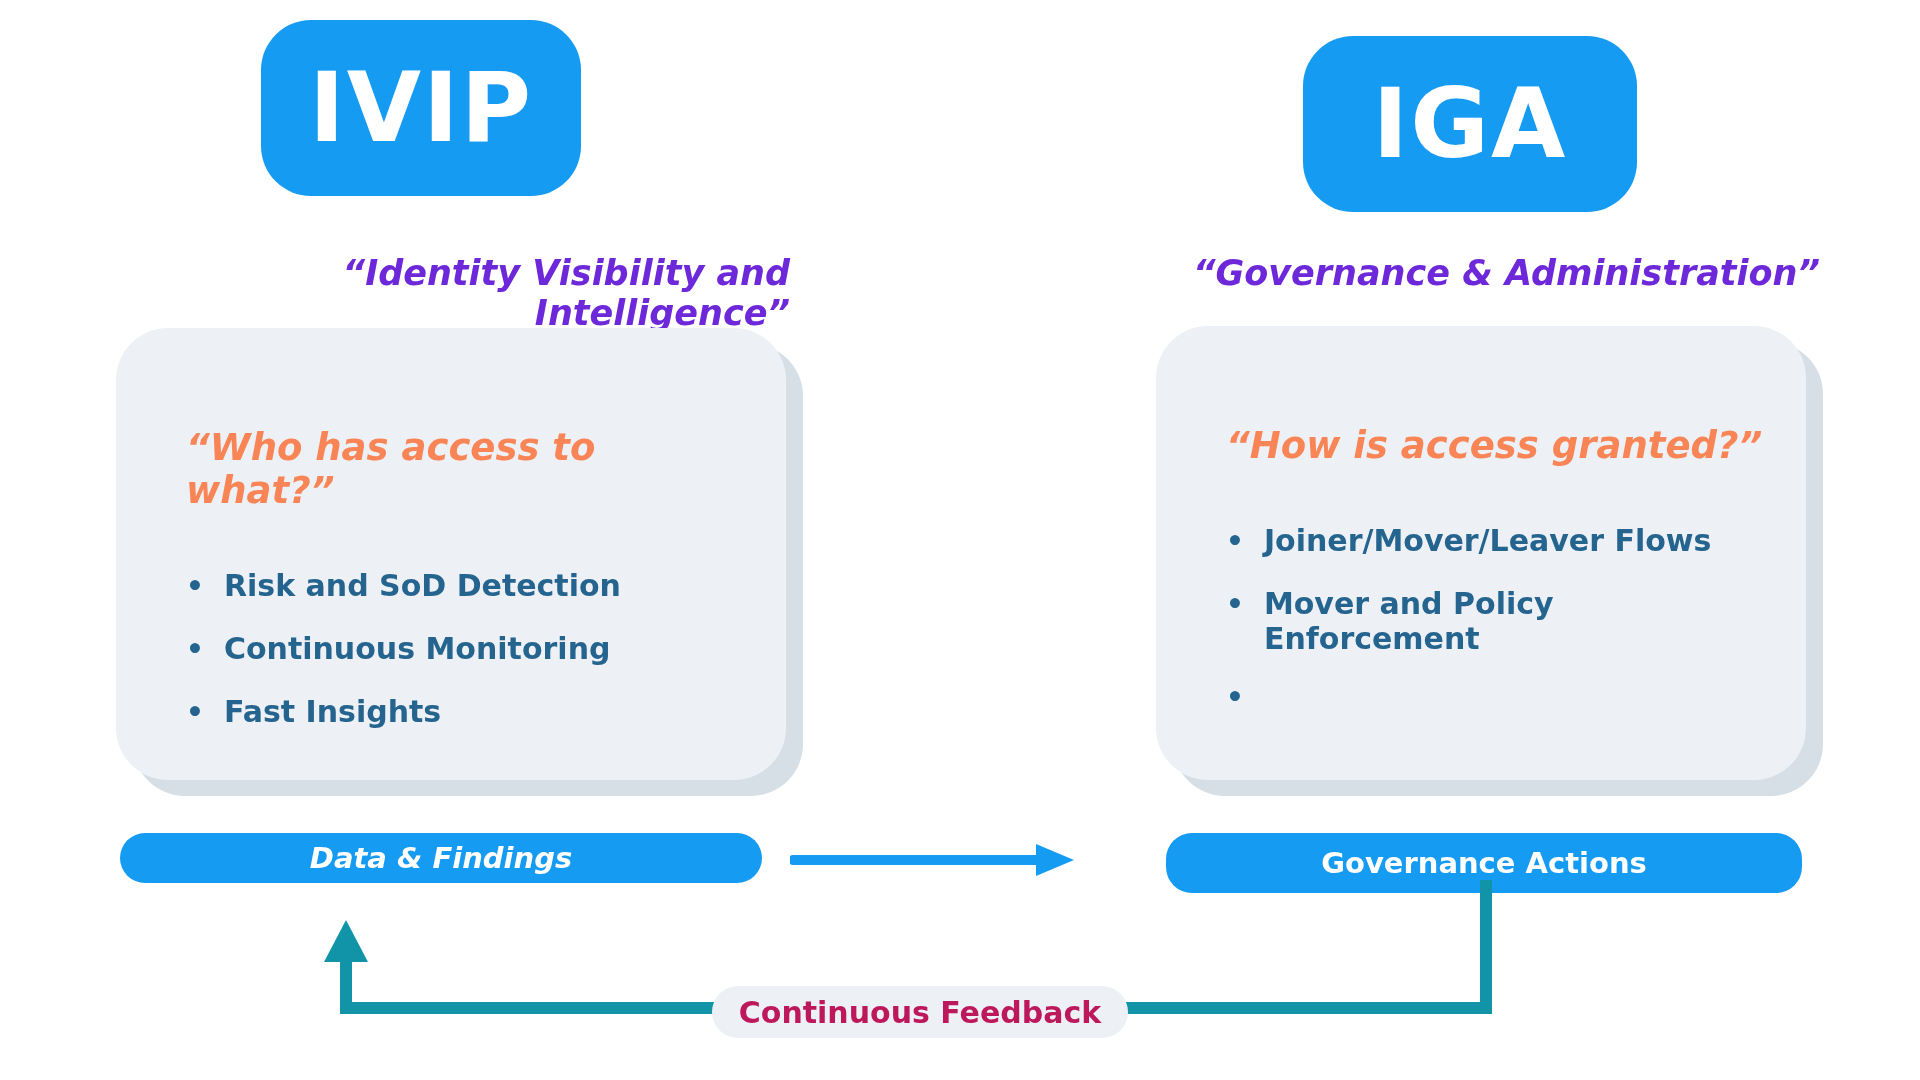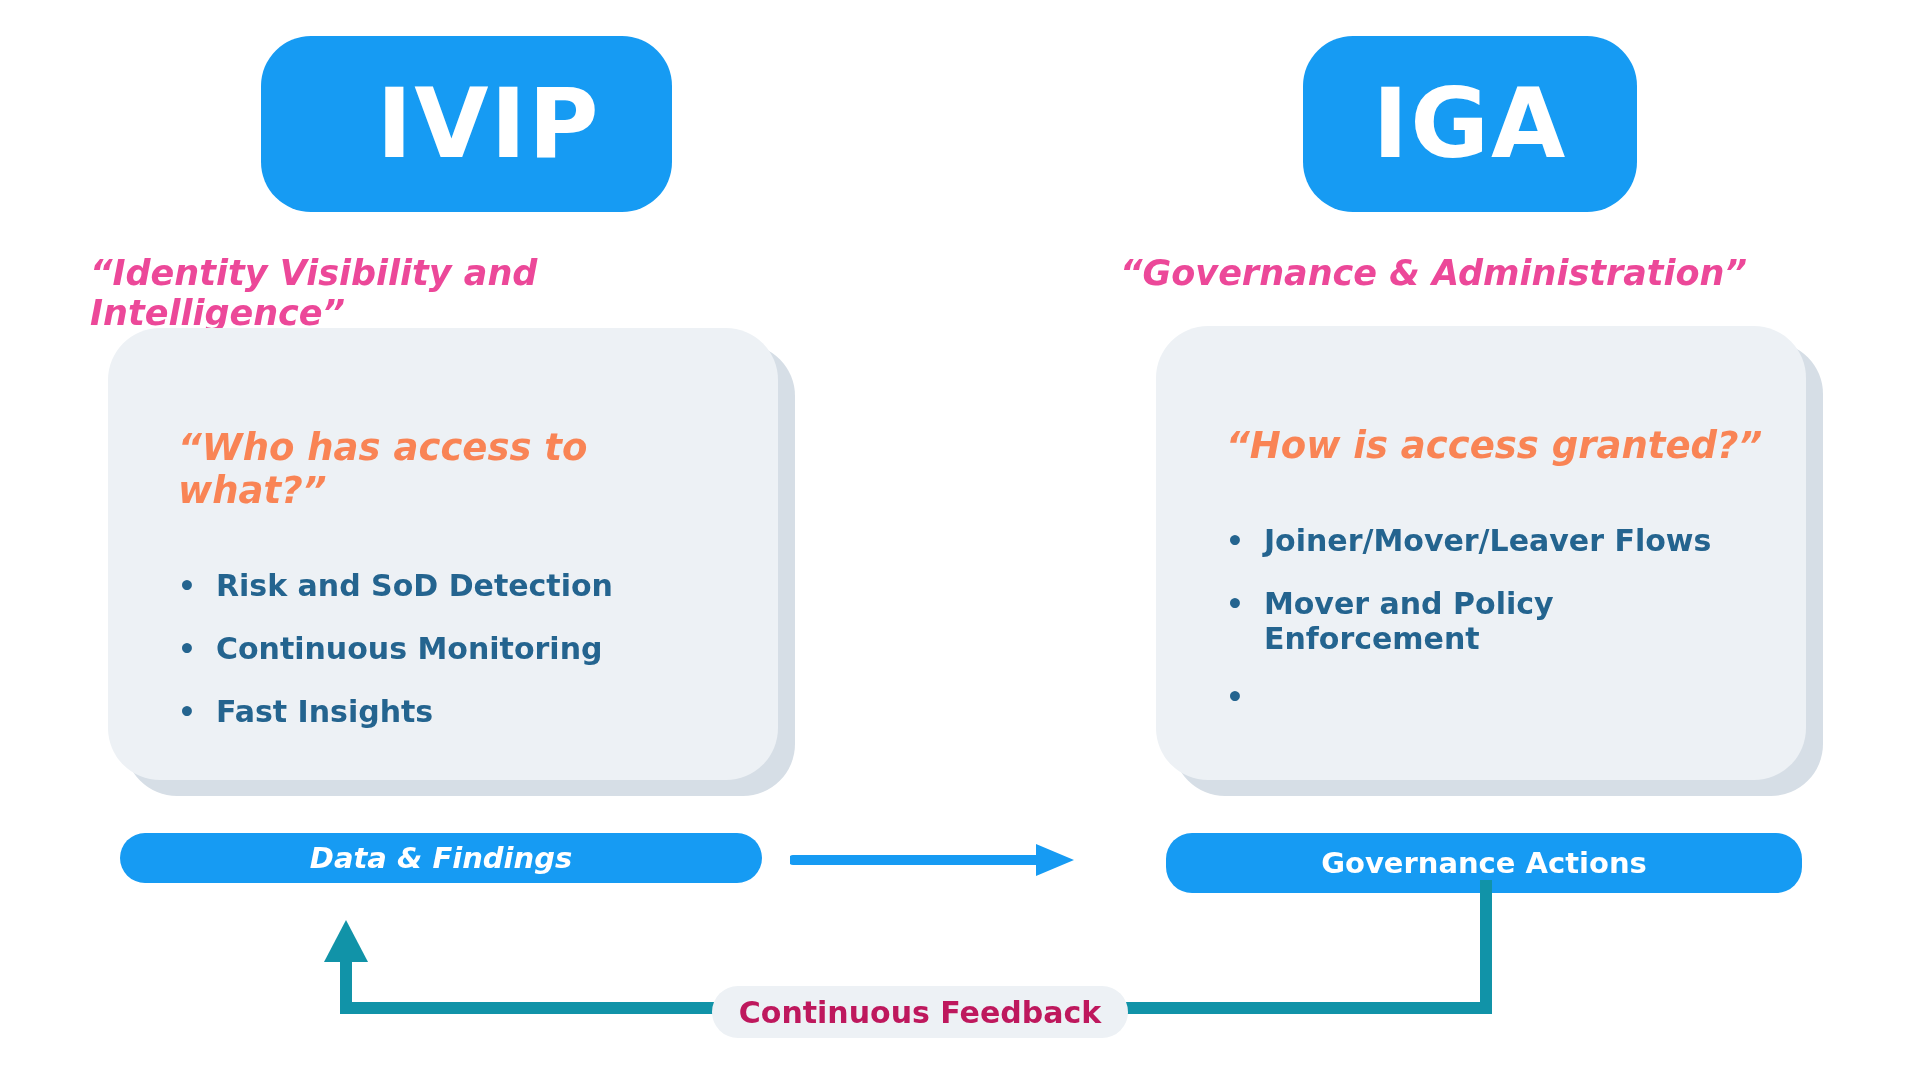--- a/index.html
+++ b/index.html
@@ -6,35 +6,35 @@
   #canvas{
     position:relative;width:1920px;height:1080px;background:#ffffff;
     font-family:"DejaVu Sans","Liberation Sans",sans-serif;overflow:hidden;
   }
   
   .badge{
     position:absolute;background:#169BF3;color:#ffffff;font-weight:bold;
     display:flex;align-items:center;justify-content:center;
     border-radius:50px;font-size:96px;letter-spacing:2px;
   }
-  #badge-left{left:261px;top:36px;width:367px;height:176px;padding-left:44px;}
+  #badge-left{left:261px;top:20px;width:320px;height:176px;}
   #badge-right{left:1303px;top:36px;width:334px;height:176px;}
   
   .subtitle{
-    position:absolute;top:253px;width:700px;text-align:left;
-    font-size:35px;font-weight:bold;font-style:italic;color:#ec4899;
+    position:absolute;top:253px;width:700px;text-align:right;
+    font-size:35px;font-weight:bold;font-style:italic;color:#6d28d9;
   }
   #subtitle-left{left:90px;}
   #subtitle-right{left:1120px;}
   
   .card{
     position:absolute;background:#EDF1F5;border-radius:52px;
     box-shadow:17px 16px 0 0 #D6DEE6;
   }
-  #card-left{left:108px;top:328px;width:670px;height:452px;}
+  #card-left{left:116px;top:328px;width:670px;height:452px;}
   #card-right{left:1156px;top:326px;width:650px;height:454px;}
   .card-content{padding:98px 36px 0 70px;}
   .card-heading{
     margin:0 0 56px 0;font-size:37px;font-weight:bold;font-style:italic;color:#F98455;
   }
   .bullet-list{margin:0;padding:0;list-style:none;}
   .bullet-item{
     display:flex;align-items:baseline;gap:20px;
     font-size:30px;font-weight:bold;color:#24648F;margin-bottom:28px;
   }

